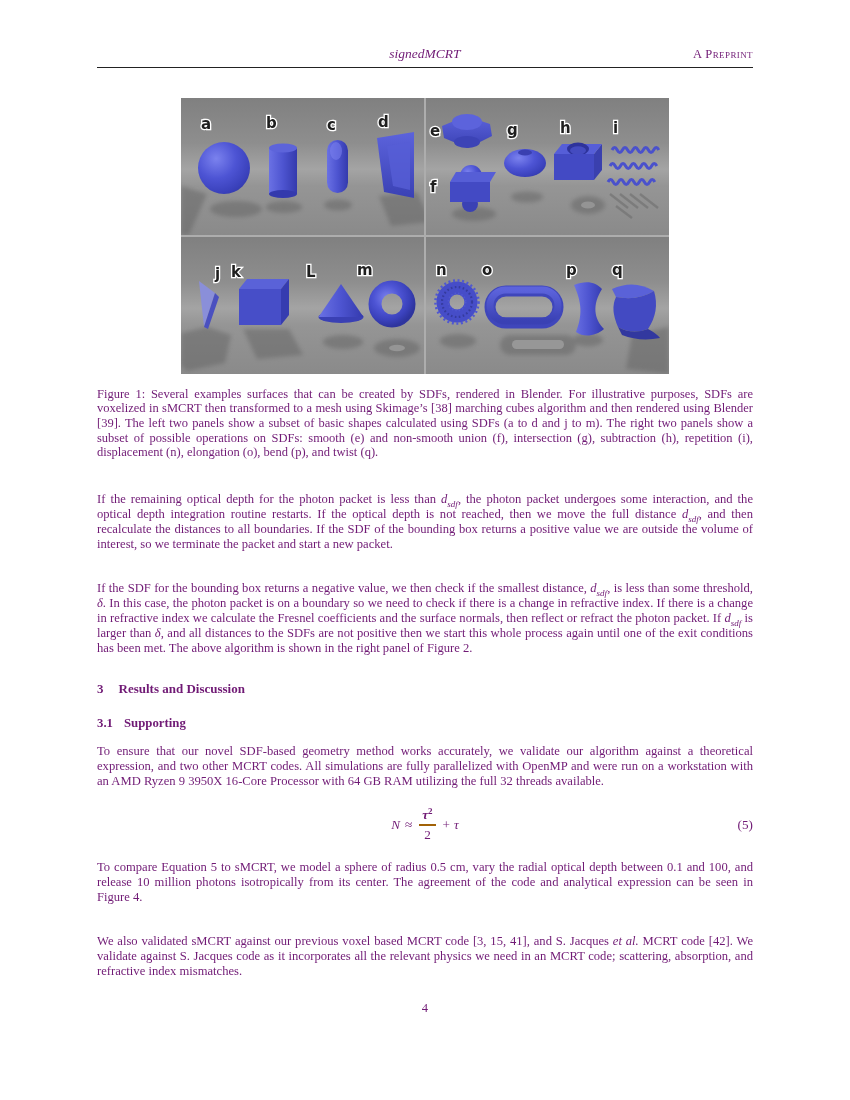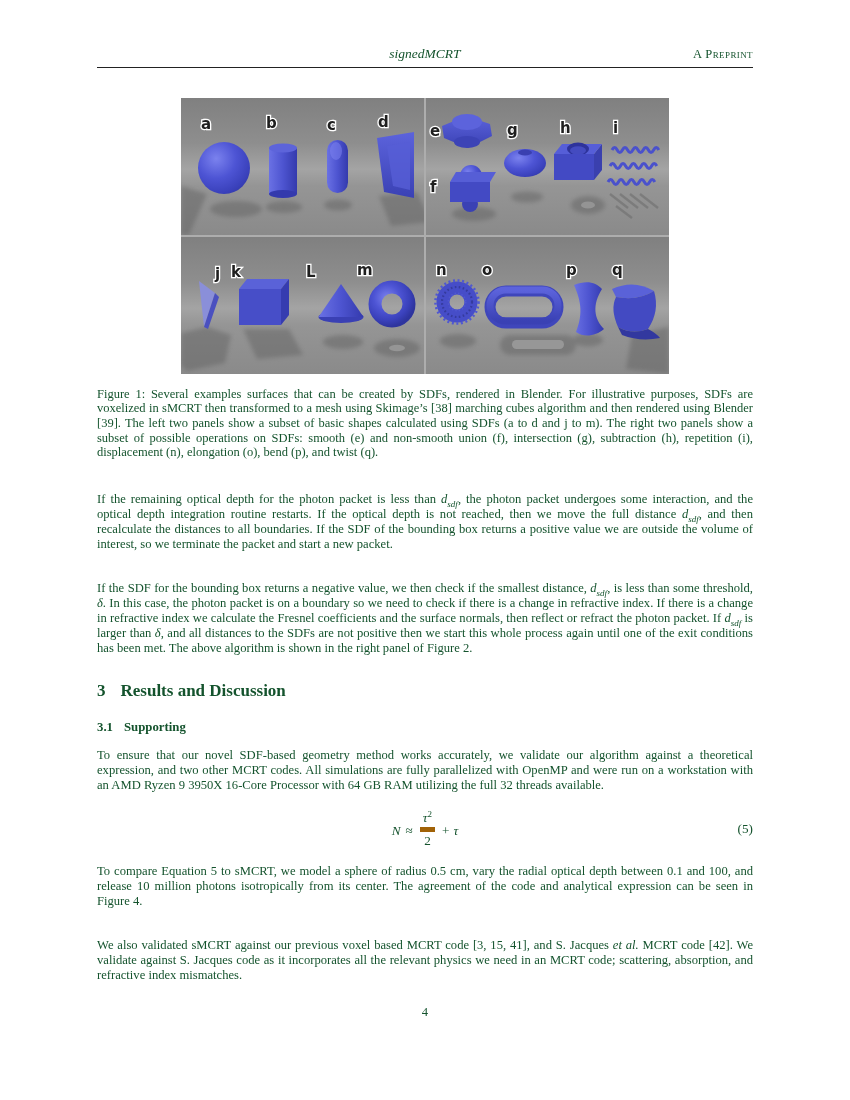--- a/index.html
+++ b/index.html
@@ -1,18 +1,18 @@
 <!DOCTYPE html>
 <html><head>
 <meta charset="utf-8">
 <style>
   html,body{margin:0;padding:0;background:#e8e8e8;}
   .page{
     position:relative;width:850px;height:1100px;margin:0 auto;background:#ffffff;
-    font-family:"Liberation Serif", serif;color:#14532d;overflow:hidden;
+    font-family:"Liberation Serif", serif;color:#701a75;overflow:hidden;
   }
   .content{margin:0 97px;width:656px;}
   
   .running-head{position:relative;padding-top:46px;height:16px;}
   .rh-title{display:block;text-align:center;font-style:italic;font-size:13.5px;}
   .rh-tag{position:absolute;right:0;top:47px;font-variant:small-caps;font-size:12.5px;letter-spacing:0.4px;}
   .head-rule{border:none;border-top:1.2px solid #222;margin:5px 0 0 0;}
   
   .figure-wrap{width:488px;margin:30px auto 0 auto;}
   .figure-grid{display:grid;grid-template-columns:243px 243px;grid-template-rows:137px 137px;gap:2px;background:#adadad;}
@@ -21,30 +21,30 @@
   
   .caption{font-size:12.5px;line-height:14.7px;text-align:justify;}
   .body-par{margin:0;font-size:12.6px;line-height:15px;text-align:justify;}
   .mt-p1{margin-top:32px;}
   .mt-par{margin-top:29px;}
   .mt-p3{margin-top:13px;}
   .mt-p6{margin-top:15px;}
   .mv{font-style:italic;font-family:"Liberation Serif",serif;}
   sub{font-size:9px;font-style:italic;line-height:0;}
   sup{font-size:9px;line-height:0;}
-  h2.sec{margin:25px 0 0 0;font-size:17px;font-weight:bold;}
+  h2.sec{margin:25px 0 0 0;font-size:13px;font-weight:bold;}
   h2.sec .sec-num{margin-right:15px;}
   h3.subsec{margin:19px 0 0 0;font-size:12.8px;font-weight:bold;}
   h3.subsec .sec-num{margin-right:11px;}
   
   .eq-row{display:grid;grid-template-columns:1fr auto 1fr;align-items:center;margin-top:16px;height:40px;font-size:13.2px;}
   .eq-body{grid-column:2;justify-self:center;white-space:nowrap;}
   .eq-rel{margin:0 5px;}
   .frac{display:inline-block;text-align:center;vertical-align:-10px;margin:0 2px;}
-  .frac .num{display:block;border-bottom:5px solid #a16207;padding:0 3px 1px 3px;}
+  .frac .num{display:block;border-bottom:2px solid #a16207;padding:0 3px 1px 3px;font-weight:bold;}
   .frac .den{display:block;padding-top:1px;}
   .eq-plus{margin:0 4px 0 5px;}
   .eq-number{grid-column:3;justify-self:end;}
   
   .page-footer{margin-top:22px;text-align:center;font-size:12.6px;}
 </style>
 </head>
 <body>
 
 <div class="page">

